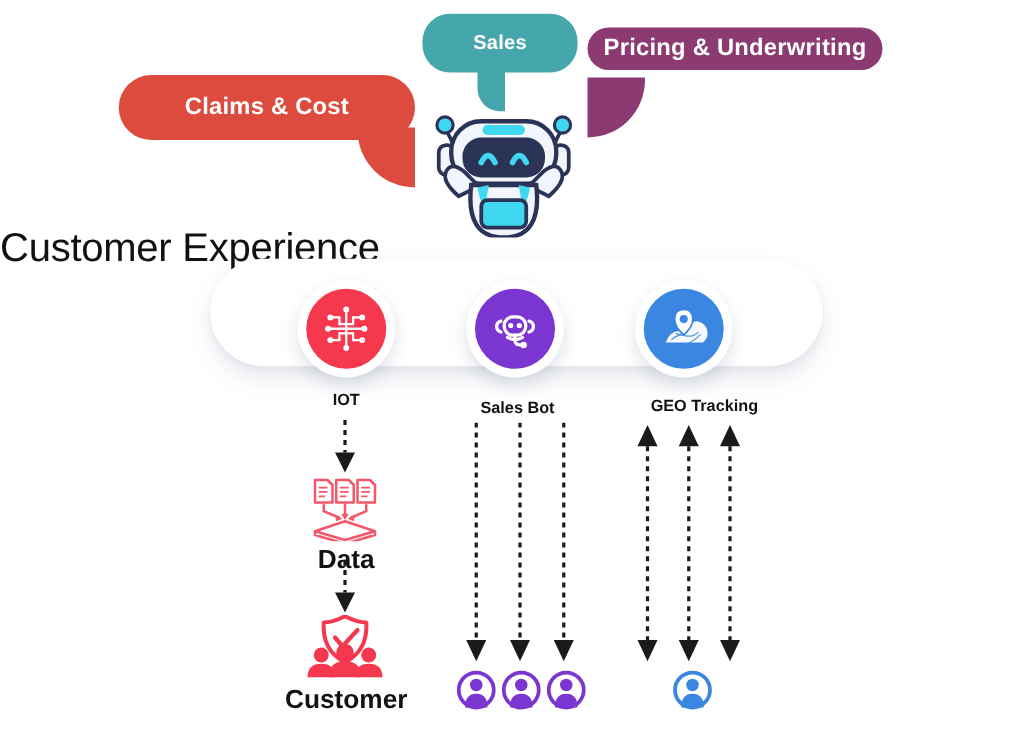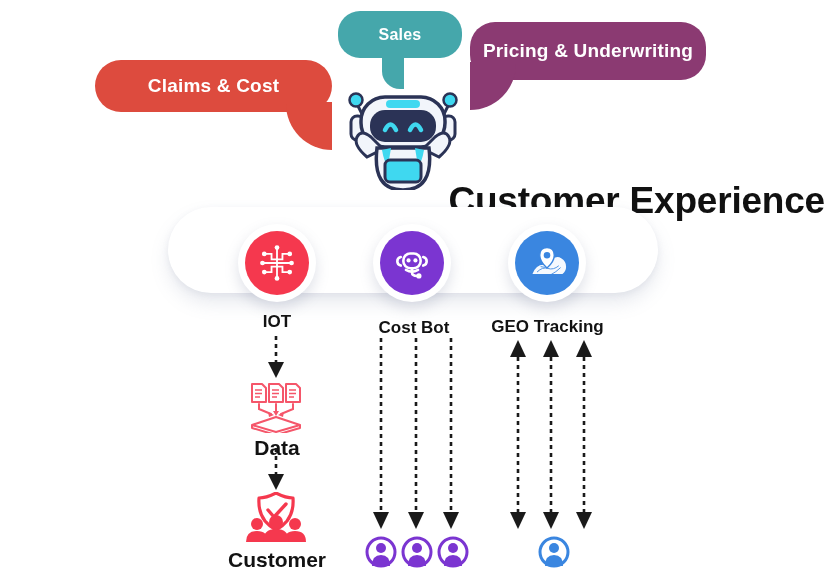--- a/index.html
+++ b/index.html
@@ -68,41 +68,41 @@
   }
   #bubble-sales .tail {
     left: 44px; top: 40px;
     width: 22px; height: 38px;
     background: #45a7ab;
     border-radius: 0 0 0 18px;
   }
 
   #bubble-pricing {
     left: 470px; top: 22px;
-    width: 236px; height: 58px;
+    width: 236px; height: 34px;
     background: #8b3a72;
     border-radius: 25px;
     font-size: 19px;
   }
   #bubble-pricing .tail {
     left: 0px; top: 40px;
     width: 46px; height: 48px;
     background: #8b3a72;
     border-radius: 0 0 46px 0;
   }
 
   
   #robot { position: absolute; left: 333px; top: 62px; width: 140px; height: 128px; }
 
   
   #title {
     position: absolute; left: 0; right: 0; top: 180px;
-    text-align: right;
-    font-size: 37px;
-    font-weight: bold;
+    text-align: left;
+    font-size: 32px;
+    font-weight: normal;
     color: #111111;
     letter-spacing: -0.2px;
   }
 
   
   #panel {
     position: absolute;
     left: 168px; top: 207px;
     width: 490px; height: 86px;
     background: #ffffff;
@@ -128,29 +128,29 @@
   #chip-iot  { left: 238px; top: 224px; }
   #chip-chat { left: 373px; top: 224px; }
   #chip-geo  { left: 508px; top: 224px; }
   #chip-iot  .disc { background: #f5384e; }
   #chip-chat .disc { background: #7b35d1; }
   #chip-geo  .disc { background: #3a86e0; }
 
   
   .chan-label {
     position: absolute;
-    font-size: 17px;
+    font-size: 13px;
     font-weight: bold;
     color: #121212;
     text-align: center;
     white-space: nowrap;
   }
   #label-iot  { left: 237px; top: 312px; width: 80px; }
   #label-chat { left: 358px; top: 318px; width: 112px; }
-  #label-geo  { left: 480px; top: 317px; width: 135px; }
+  #label-geo  { left: 496px; top: 317px; width: 135px; }
 
   
   .flow-label {
     position: absolute;
     font-size: 21px;
     font-weight: bold;
     color: #121212;
     text-align: center;
     white-space: nowrap;
   }
@@ -287,21 +287,21 @@
           <path d="M26 35 q6 -3 11 -8"></path>
         </g>
 
         <path d="M22 5 q8 0 8 8.5 q0 7 -8 14 q-8 -7 -8 -14 q0 -8.5 8 -8.5 z" fill="#ffffff" stroke="#3a86e0" stroke-width="1.5"></path>
         <circle cx="22" cy="13.5" r="3.6" fill="#3a86e0"></circle>
       </svg>
     </div>
   </div>
 
   <div class="chan-label" id="label-iot">IOT</div>
-  <div class="chan-label" id="label-chat">Cost Bot</div>
+  <div class="chan-label" id="label-chat">Sales Bot</div>
   <div class="chan-label" id="label-geo">GEO Tracking</div>
 
   <div class="arrow" id="arrow-iot-data">
     <svg viewBox="0 0 36 44" width="36" height="44">
       <line x1="18" y1="0" x2="18" y2="26" stroke="#1a1a1a" stroke-width="2.6" stroke-dasharray="4 4"></line>
       <path d="M10 26 L26 26 L18 42 Z" fill="#1a1a1a"></path>
     </svg>
   </div>
 
   <div id="icon-data">

